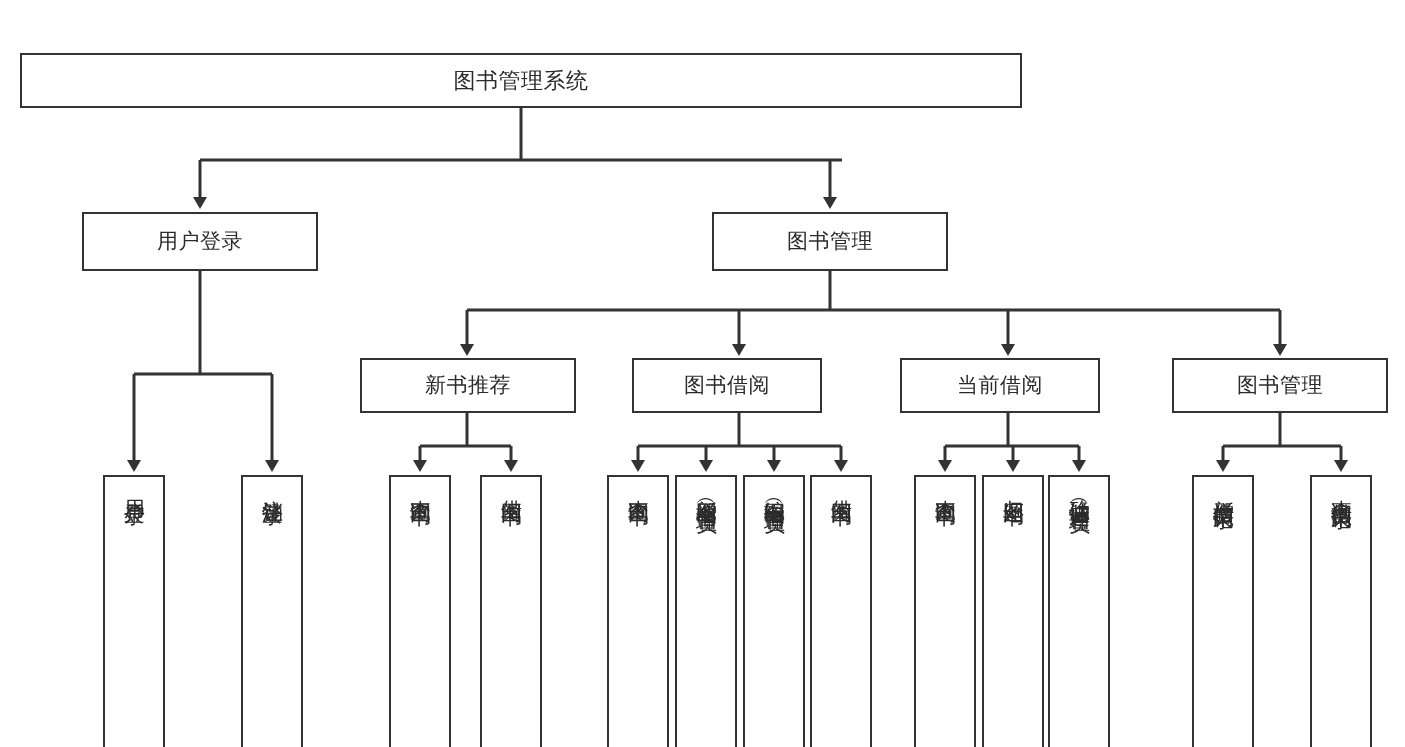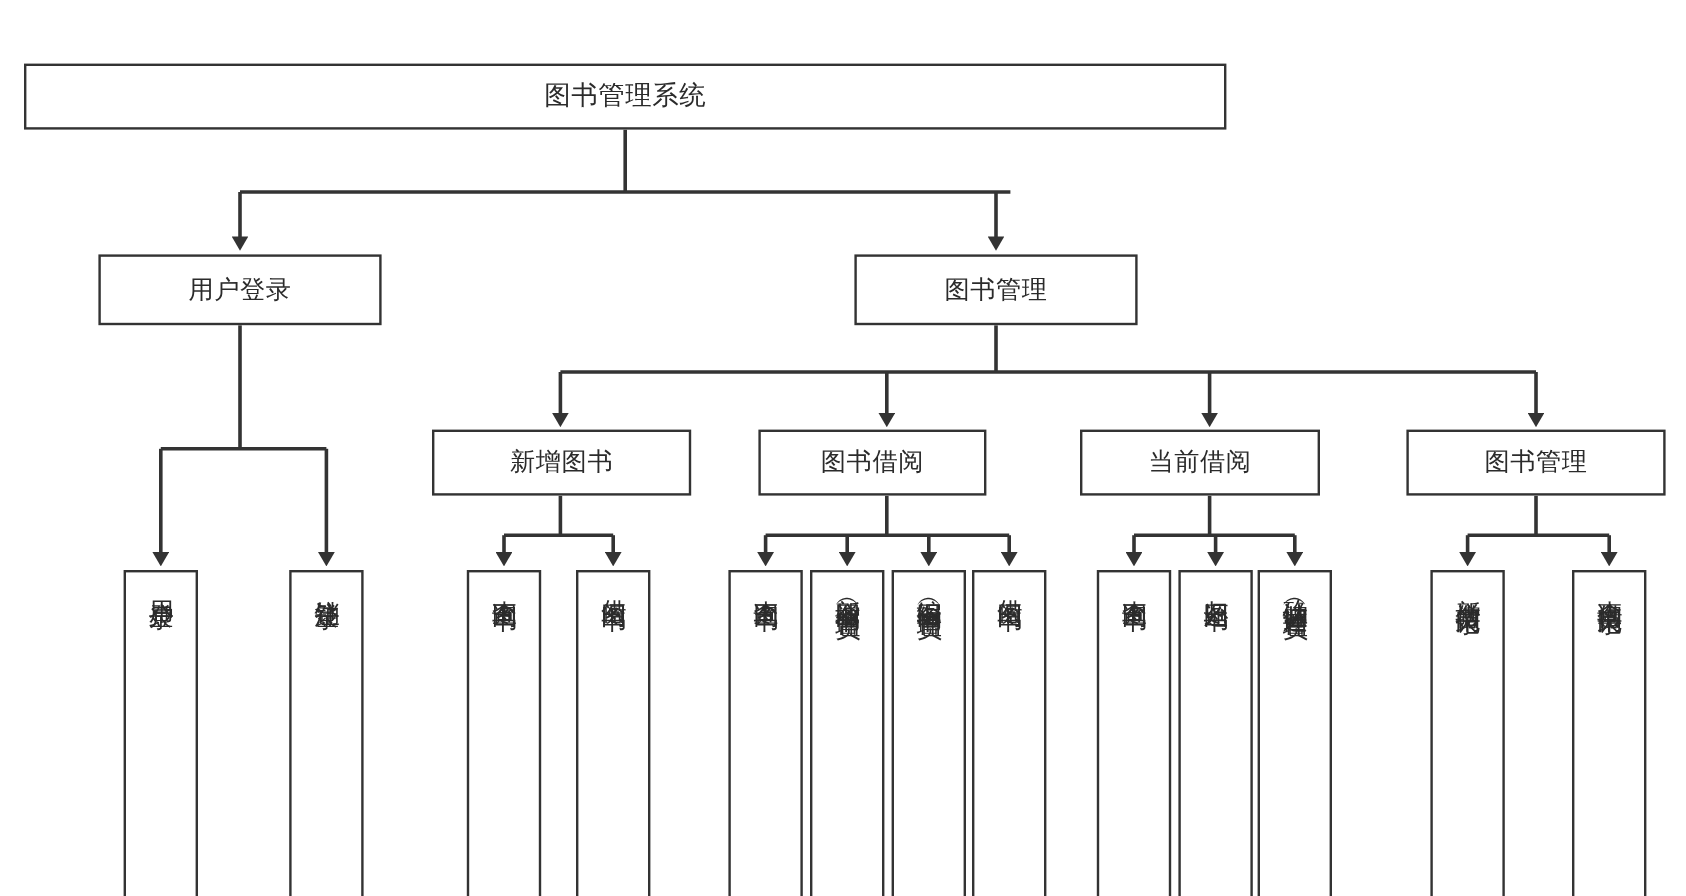--- a/index.html
+++ b/index.html
@@ -128,21 +128,21 @@
   </div>
 
   <div class="node horiz" style="left:82px; top:172px; width:236px; height:59px;">
     <span class="label">用户登录</span>
   </div>
   <div class="node horiz" style="left:712px; top:172px; width:236px; height:59px;">
     <span class="label">图书管理</span>
   </div>
 
   <div class="node horiz" style="left:360px; top:318px; width:216px; height:55px;">
-    <span class="label">新增图书</span>
+    <span class="label">新书推荐</span>
   </div>
   <div class="node horiz" style="left:632px; top:318px; width:190px; height:55px;">
     <span class="label">图书借阅</span>
   </div>
   <div class="node horiz" style="left:900px; top:318px; width:200px; height:55px;">
     <span class="label">当前借阅</span>
   </div>
   <div class="node horiz" style="left:1172px; top:318px; width:216px; height:55px;">
     <span class="label">图书管理</span>
   </div>

